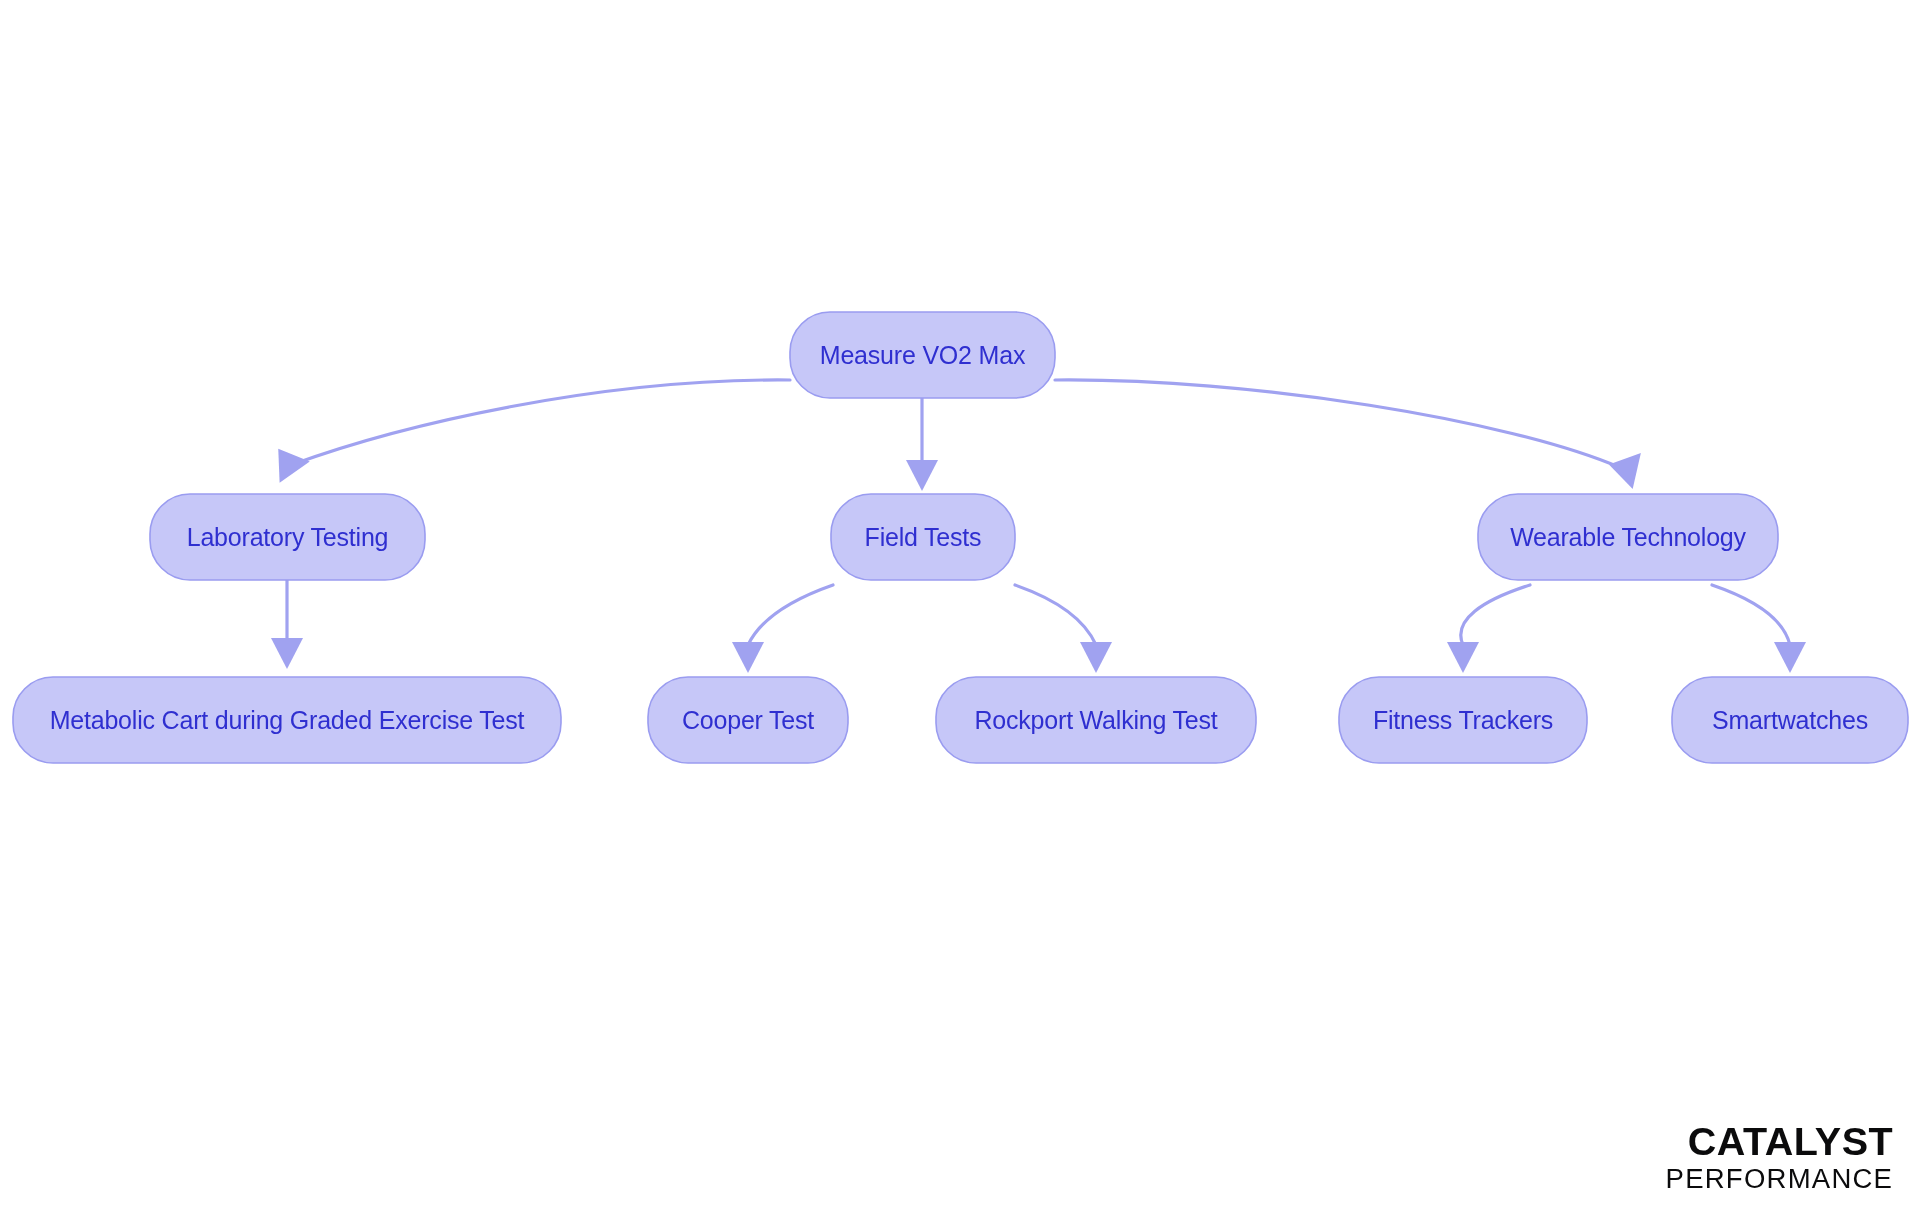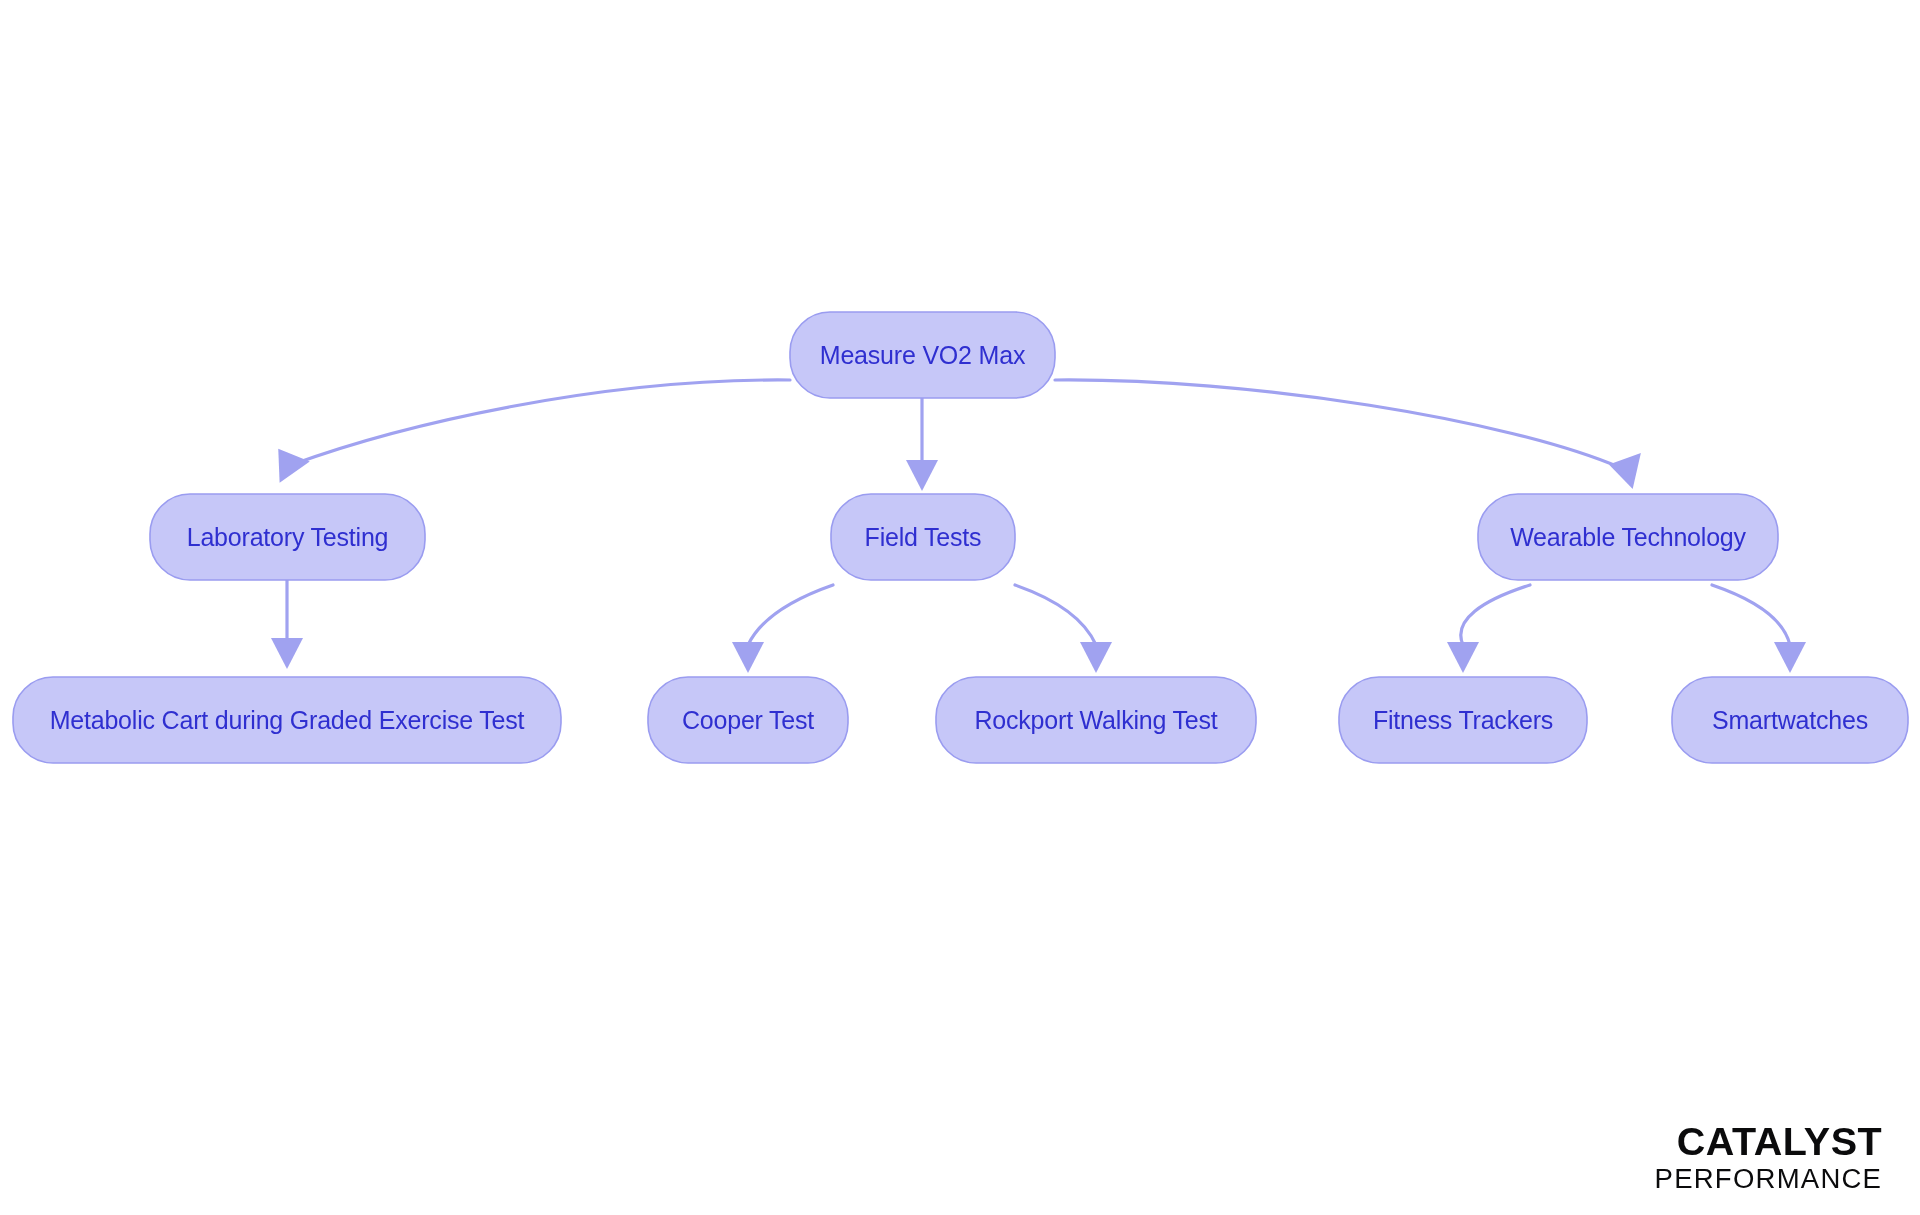--- a/index.html
+++ b/index.html
@@ -40,21 +40,21 @@
     stroke: #a0a2f0;
     stroke-width: 3.2;
     stroke-linecap: round;
   }
   .arrow-head {
     fill: #a0a2f0;
     stroke: none;
   }
   .brand {
     position: absolute;
-    right: 38px;
+    right: 27px;
     bottom: 22px;
     text-align: right;
     line-height: 1;
     user-select: none;
   }
   .brand-top {
     font-family: "Liberation Sans", sans-serif;
     font-weight: bold;
     font-size: 38px;
     letter-spacing: 0.5px;

